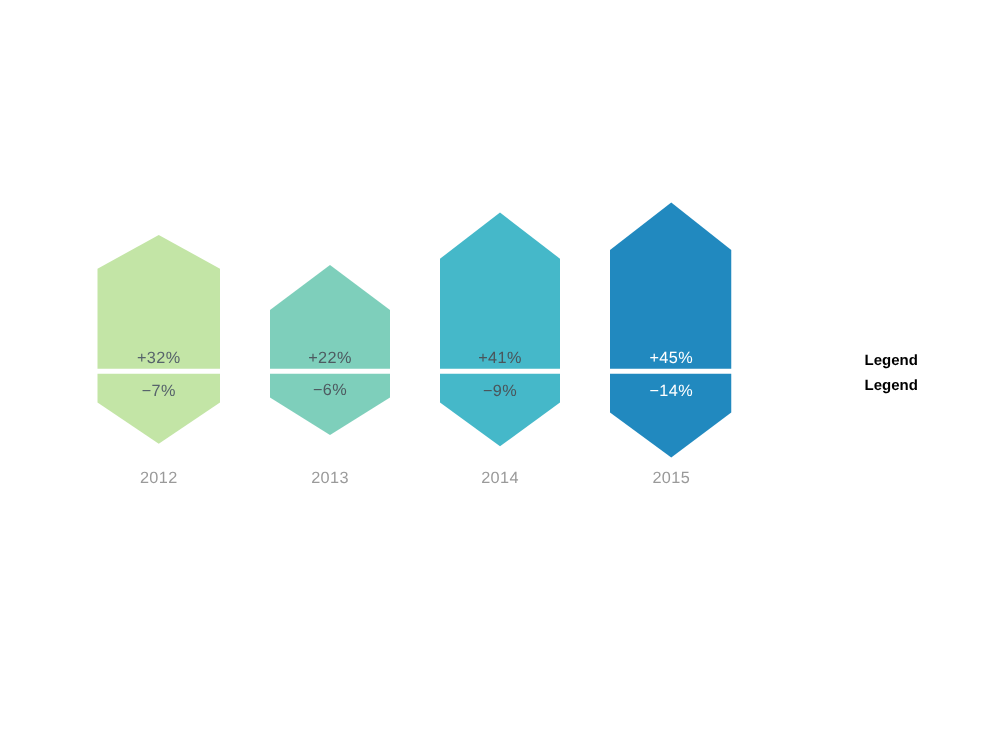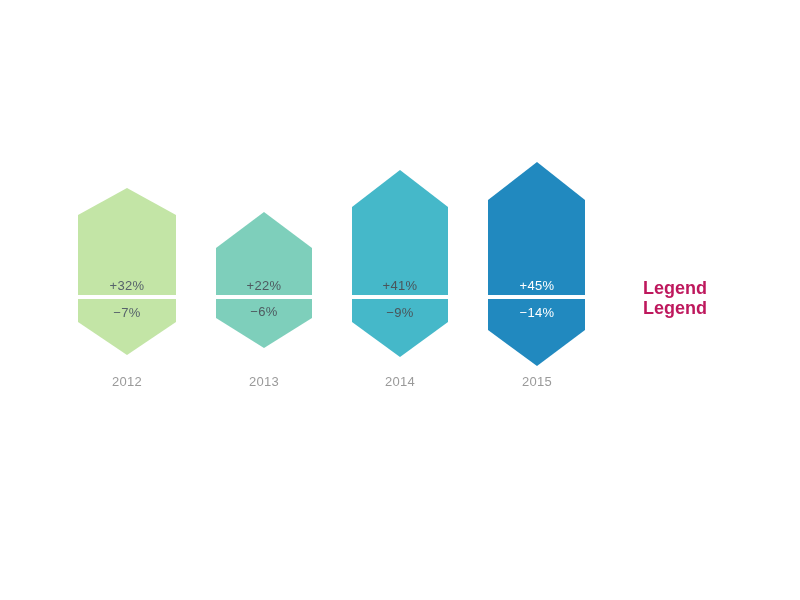--- a/index.html
+++ b/index.html
@@ -35,25 +35,26 @@
     letter-spacing: 0.3px;
   }
   .legend-box {
     position: absolute;
     left: 643px;
     top: 278px;
     width: 140px;
   }
   .legend-entry {
     font-family: "Liberation Sans", sans-serif;
-    font-size: 18px;
+    font-size: 12px;
     font-weight: bold;
-    color: #be185d;
+    color: #000000;
     line-height: 20px;
     white-space: nowrap;
+    text-align: center;
   }
 </style>
 </head>
 <body style="background: rgb(255, 255, 255);">
 
 <div id="stage">
 
   <svg class="chart-svg" width="800" height="600" viewBox="0 0 800 600">
 
     <g>

